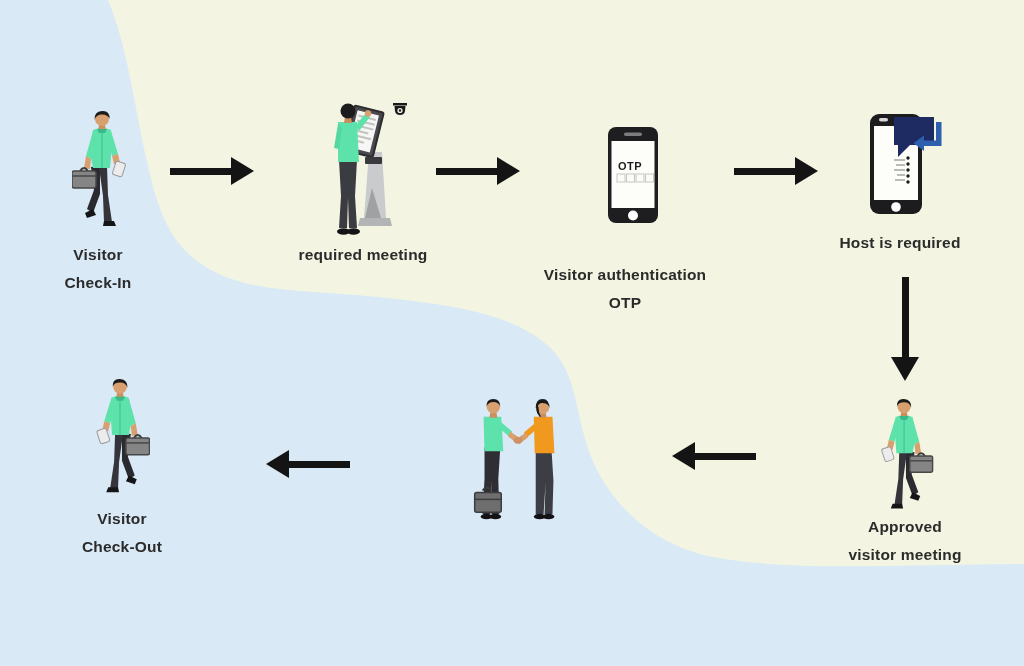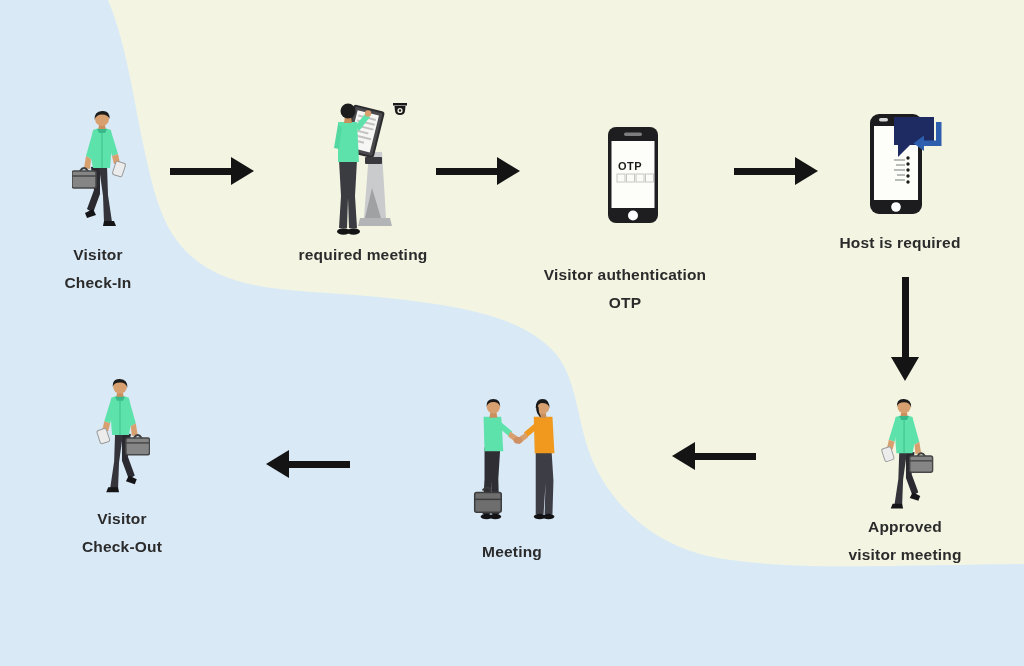--- a/index.html
+++ b/index.html
@@ -232,23 +232,20 @@
       <path d="M66 19 L85 19 L87 56 L67 56 Z" fill="#f0991e"></path>
       <path d="M69 24 L56 35 L59 40 L71 30 Z" fill="#f0991e"></path>
       <path d="M58 35 L48 42 L51 47 L60 40 Z" fill="#d9a06f"></path>
       <path d="M72 14 L78 14 L79 20 L71 20 Z" fill="#c9905e"></path>
       <circle cx="75" cy="9.5" r="6.8" fill="#d9a06f"></circle>
       <path d="M68 10 Q68 1 75 1 Q82 1 82 11 Q82 5.5 75 5 Q70 5 70 10 Z" fill="#191919"></path>
       <path d="M68.5 9 Q68 17 73.5 19.5 Q70.5 14 70.8 9 Z" fill="#191919"></path>
       <ellipse cx="50" cy="43" rx="4.5" ry="3.5" fill="#cf9064"></ellipse>
     </svg>
   </div>
-  <div class="label" style="left:512px;top:538px;">
-    <span class="lline">Meeting</span>
-  </div>
 
   <svg class="abs" style="left:266px;top:449px;" width="84" height="30" viewBox="0 0 84 30">
     <polygon points="23,1 23,29 0,15" fill="#141414"></polygon>
       <rect x="20" y="12" width="64" height="7" fill="#141414"></rect>
   </svg>
 
   <div class="abs" style="left:92px;top:378px;">
     <svg width="58" height="122" viewBox="0 0 58 124">
       <path d="M30 56 L39 57 L36 80 L43 99 L37 103 L30 84 Z" fill="#2a2a30"></path>
       <path d="M37 99 L45 103 L43 108 L34 105 Z" fill="#151518"></path>

